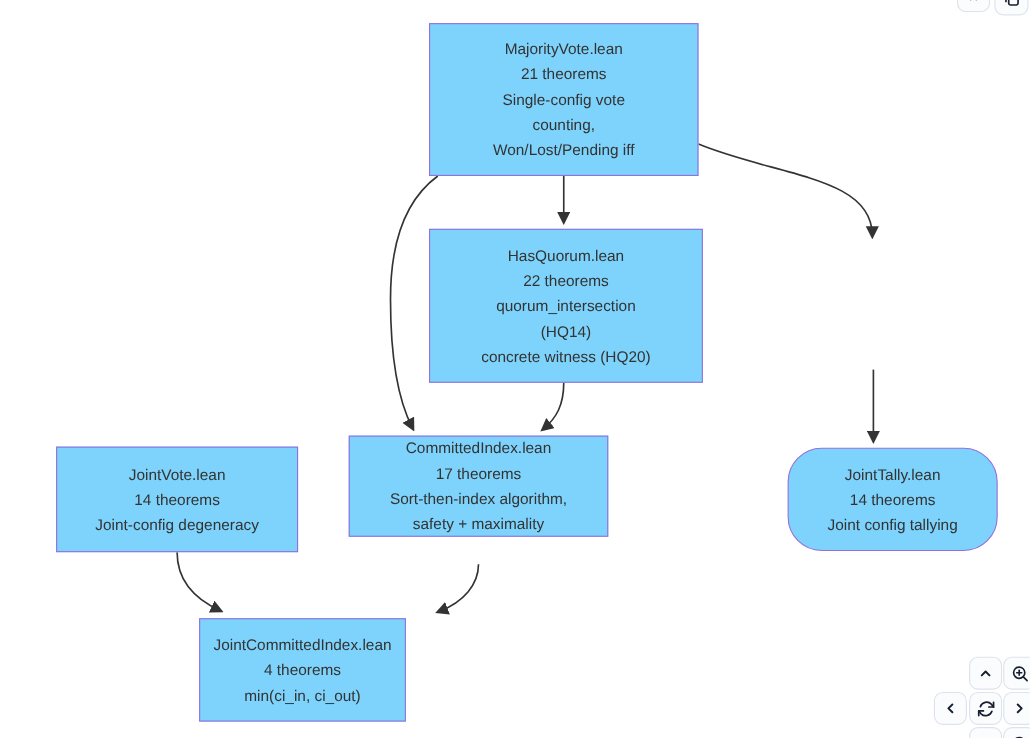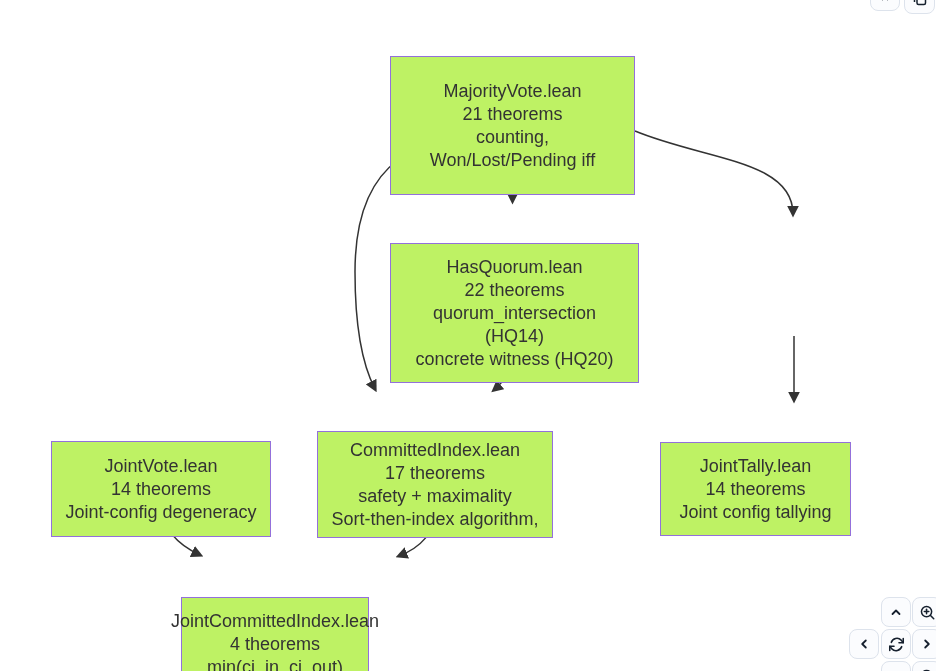--- a/index.html
+++ b/index.html
@@ -10,30 +10,29 @@
     font-family: "Liberation Sans", "DejaVu Sans", sans-serif;
     position: relative;
   }
   .stage {
     position: absolute; left: 0; top: 0; width: 936px; height: 671px;
     background: #ffffff;
   }
   svg.edges { position: absolute; left: 0; top: 0; z-index: 1; }
   .node {
     position: absolute; z-index: 2;
-    background: #bef264;
+    background: #7dd3fc;
     border: 1px solid #9370DB;
     box-sizing: border-box;
     display: flex; flex-direction: column;
     align-items: center; justify-content: center;
     color: #333333;
-    font-size: 18px;
+    font-size: 14px;
     line-height: 23px;
     text-align: center;
-    margin-top: 35px;
   }
   .node .ln { white-space: nowrap; }
   .ctrl-btn {
     position: absolute; z-index: 3;
     width: 30px; height: 30px;
     box-sizing: border-box;
     background: #fbfcfe;
     border: 1px solid #dde3ec;
     border-radius: 8px;
     display: flex; align-items: center; justify-content: center;
@@ -59,47 +58,48 @@
       <path d="M512.5 348 C512.5 368, 506 380, 494 390" marker-end="url(#arrowhead)"></path>
       <path d="M794 336 L794 400" marker-end="url(#arrowhead)"></path>
       <path d="M161 502 C161 526, 174 543, 200 555" marker-end="url(#arrowhead)"></path>
       <path d="M435 513 C435 531, 422 547, 399 556" marker-end="url(#arrowhead)"></path>
     </g>
   </svg>
 
   <div class="node" style="left:390px; top:21px;  width:245px; height:139px;">
     <div class="ln">MajorityVote.lean</div>
     <div class="ln">21 theorems</div>
+    <div class="ln">Single-config vote</div>
     <div class="ln">counting,</div>
     <div class="ln">Won/Lost/Pending iff</div>
   </div>
 
   <div class="node" style="left:390px; top:208px; width:249px; height:140px;">
     <div class="ln">HasQuorum.lean</div>
     <div class="ln">22 theorems</div>
     <div class="ln">quorum_intersection</div>
     <div class="ln">(HQ14)</div>
     <div class="ln">concrete witness (HQ20)</div>
   </div>
 
 
-  <div class="node" style="left:317px; top:396px; width:236px; height:107px;align-items:center;">
+  <div class="node" style="left:317px; top:396px; width:236px; height:92px;align-items:center;">
     <div class="ln">CommittedIndex.lean</div>
     <div class="ln">17 theorems</div>
+    <div class="ln">Sort-then-index algorithm,</div>
     <div class="ln">safety + maximality</div>
-    <div class="ln">Sort-then-index algorithm,</div>
   </div>
 
   <div class="node" style="left:51px;  top:406px; width:220px; height:96px;">
     <div class="ln">JointVote.lean</div>
     <div class="ln">14 theorems</div>
     <div class="ln">Joint-config degeneracy</div>
   </div>
 
-  <div class="node" style="left:660px; top:407px; width:191px; height:94px;">
+  <div class="node" style="left:716px; top:407px; width:191px; height:94px;border-radius:31px;">
     <div class="ln">JointTally.lean</div>
     <div class="ln">14 theorems</div>
     <div class="ln">Joint config tallying</div>
   </div>
 
   <div class="node" style="left:181px; top:562px; width:188px; height:94px;">
     <div class="ln">JointCommittedIndex.lean</div>
     <div class="ln">4 theorems</div>
     <div class="ln">min(ci_in, ci_out)</div>
   </div>

